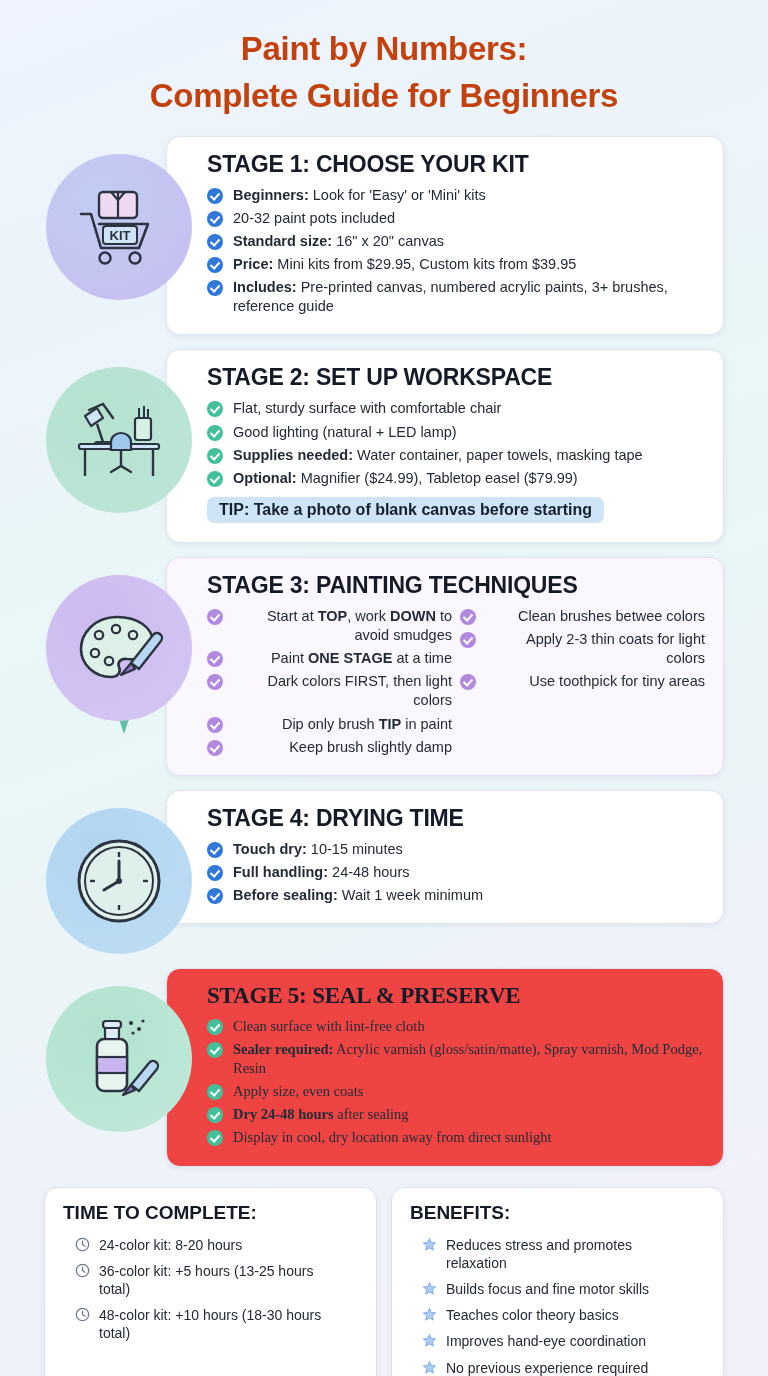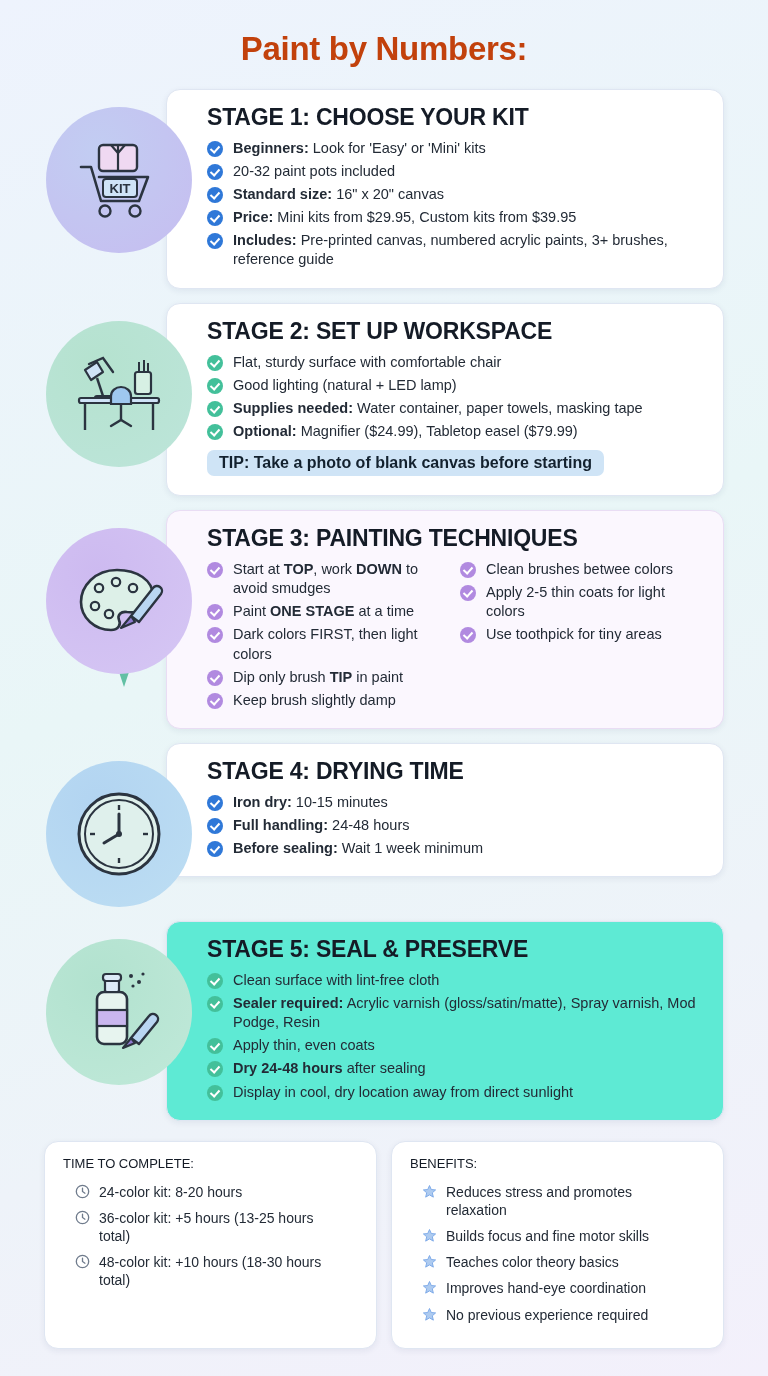--- a/index.html
+++ b/index.html
@@ -122,29 +122,30 @@
     padding: 4px 12px;
     font-size: 16px;
     font-weight: bold;
     color: #13212e;
     margin: 5px 0 5px 0;
   }
 
   .two-col {
     display: flex;
     gap: 8px;
+    text-align: right;
   }
   .two-col ul { flex: 1 1 50%; }
 
   
   .card.c1 { background:#ffffff; }
   .card.c2 { background:#ffffff; }
   .card.c3 { background:#fbf7fe; border-color:#e9ddf4; }
   .card.c4 { background:#ffffff; }
-  .card.c5 { background:#5eead4; }
+  .card.c5 { background:#ef4444;font-family:Liberation Serif, serif; }
 
   
   .arrow {
     position: absolute;
     left: 118px;
     width: 12px;
     z-index: 1;
   }
 
   
@@ -156,22 +157,22 @@
   .panel {
     flex: 1 1 50%;
     background: #ffffff;
     border: 1px solid #dfe6f2;
     border-radius: 14px;
     box-shadow: 0 2px 6px rgba(30,45,80,0.07);
     padding: 14px 16px 12px 18px;
   }
   .panel h3 {
     margin: 0 0 9px 0;
-    font-size: 13px;
-    font-weight: normal;
+    font-size: 19px;
+    font-weight: bold;
     color: #141b26;
   }
   .panel ul {
     list-style: none;
     margin: 12px;
     padding: 0;
   }
   .panel li {
     position: relative;
     padding-left: 24px;
@@ -186,20 +187,21 @@
     top: 1px;
   }
 </style>
 </head>
 <body>
 
 <div class="page">
 
   <div class="title-block">
     <div class="title-line">Paint by Numbers:</div>
+    <div class="title-line">Complete Guide for Beginners</div>
   </div>
 
   <div class="stages">
 
     <svg class="arrow" style="top:300px;height:72px;" width="12" height="72">
       <line x1="6" y1="0" x2="6" y2="54" stroke="#6d8fd8" stroke-width="8"></line>
       <polygon points="0,52 12,52 6,70" fill="#6d8fd8"></polygon>
     </svg>
     <svg class="arrow" style="top:530px;height:70px;" width="12" height="70">
       <line x1="6" y1="0" x2="6" y2="52" stroke="#62c0a4" stroke-width="8"></line>
@@ -288,21 +290,21 @@
         <div class="two-col">
           <ul class="items">
             <li><span class="tick" style="background:#b18ae0;"></span>Start at <b>TOP</b>, work <b>DOWN</b> to avoid smudges</li>
             <li><span class="tick" style="background:#b18ae0;"></span>Paint <b>ONE STAGE</b> at a time</li>
             <li><span class="tick" style="background:#b18ae0;"></span>Dark colors FIRST, then light colors</li>
             <li><span class="tick" style="background:#b18ae0;"></span>Dip only brush <b>TIP</b> in paint</li>
             <li><span class="tick" style="background:#b18ae0;"></span>Keep brush slightly damp</li>
           </ul>
           <ul class="items">
             <li><span class="tick" style="background:#b18ae0;"></span><span>Clean brushes betwee colors</span></li>
-            <li><span class="tick" style="background:#b18ae0;"></span><span>Apply 2-5 thin coats for light colors</span></li>
+            <li><span class="tick" style="background:#b18ae0;"></span><span>Apply 2-3 thin coats for light colors</span></li>
             <li><span class="tick" style="background:#b18ae0;"></span><span>Use toothpick for tiny areas</span></li>
           </ul>
         </div>
       </div>
     </div>
 
     <div class="stage">
       <div class="badge" style="background:radial-gradient(circle at 35% 30%, #b2d4f1, #bddef3);">
         <svg width="94" height="94" viewBox="0 0 94 94">
           <circle cx="47" cy="47" r="40" fill="#dff0ec" stroke="#2b3440" stroke-width="3"></circle>
@@ -312,21 +314,21 @@
           <line x1="18" y1="47" x2="23" y2="47" stroke="#2b3440" stroke-width="2.4"></line>
           <line x1="71" y1="47" x2="76" y2="47" stroke="#2b3440" stroke-width="2.4"></line>
           <line x1="47" y1="47" x2="47" y2="27" stroke="#2b3440" stroke-width="3" stroke-linecap="round"></line>
           <line x1="47" y1="47" x2="32" y2="56" stroke="#2b3440" stroke-width="3" stroke-linecap="round"></line>
           <circle cx="47" cy="47" r="3" fill="#2b3440"></circle>
         </svg>
       </div>
       <div class="card c4">
         <h2>STAGE 4: DRYING TIME</h2>
         <ul class="items">
-          <li><span class="tick" style="background:#2f78d8;"></span><b>Iron dry:</b><span> 10-15 minutes</span></li>
+          <li><span class="tick" style="background:#2f78d8;"></span><b>Touch dry:</b><span> 10-15 minutes</span></li>
           <li><span class="tick" style="background:#2f78d8;"></span><b>Full handling:</b><span> 24-48 hours</span></li>
           <li><span class="tick" style="background:#2f78d8;"></span><b>Before sealing:</b><span> Wait 1 week minimum</span></li>
         </ul>
       </div>
     </div>
 
     <div class="stage">
       <div class="badge" style="background:radial-gradient(circle at 35% 30%, #b2e2cf, #c0e9d9);">
         <svg width="92" height="92" viewBox="0 0 92 92">
           <rect x="24" y="26" width="30" height="52" rx="7" fill="#e7f4ef" stroke="#2b3440" stroke-width="2.6"></rect>
@@ -339,21 +341,21 @@
           <circle cx="70" cy="8" r="1.6" fill="#2b3440"></circle>
           <path d="M58 72 l18 -22 a5 5 0 0 1 8 6 l-18 22 z" fill="#b9d6f2" stroke="#2b3440" stroke-width="2.4" stroke-linejoin="round"></path>
           <path d="M58 72 l-8 10 l12 -5 z" fill="#8f7bd0" stroke="#2b3440" stroke-width="2.2" stroke-linejoin="round"></path>
         </svg>
       </div>
       <div class="card c5">
         <h2>STAGE 5: SEAL &amp; PRESERVE</h2>
         <ul class="items">
           <li><span class="tick" style="background:#43c09a;"></span><span>Clean surface with lint-free cloth</span></li>
           <li><span class="tick" style="background:#43c09a;"></span><b>Sealer required:</b><span> Acrylic varnish (gloss/satin/matte), Spray varnish, Mod Podge, Resin</span></li>
-          <li><span class="tick" style="background:#43c09a;"></span><span>Apply thin, even coats</span></li>
+          <li><span class="tick" style="background:#43c09a;"></span><span>Apply size, even coats</span></li>
           <li><span class="tick" style="background:#43c09a;"></span><b>Dry 24-48 hours</b><span> after sealing</span></li>
           <li><span class="tick" style="background:#43c09a;"></span><span>Display in cool, dry location away from direct sunlight</span></li>
         </ul>
       </div>
     </div>
 
   </div>
 
   <div class="bottom">
 

